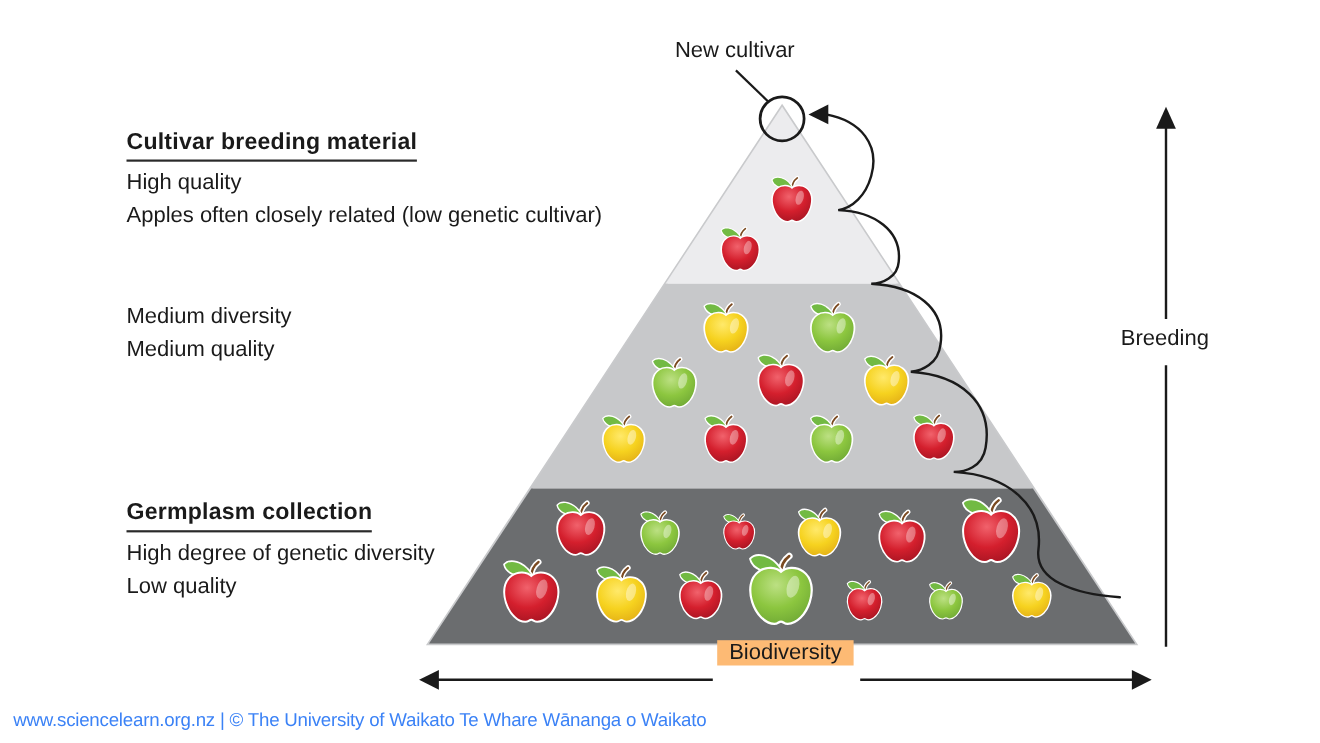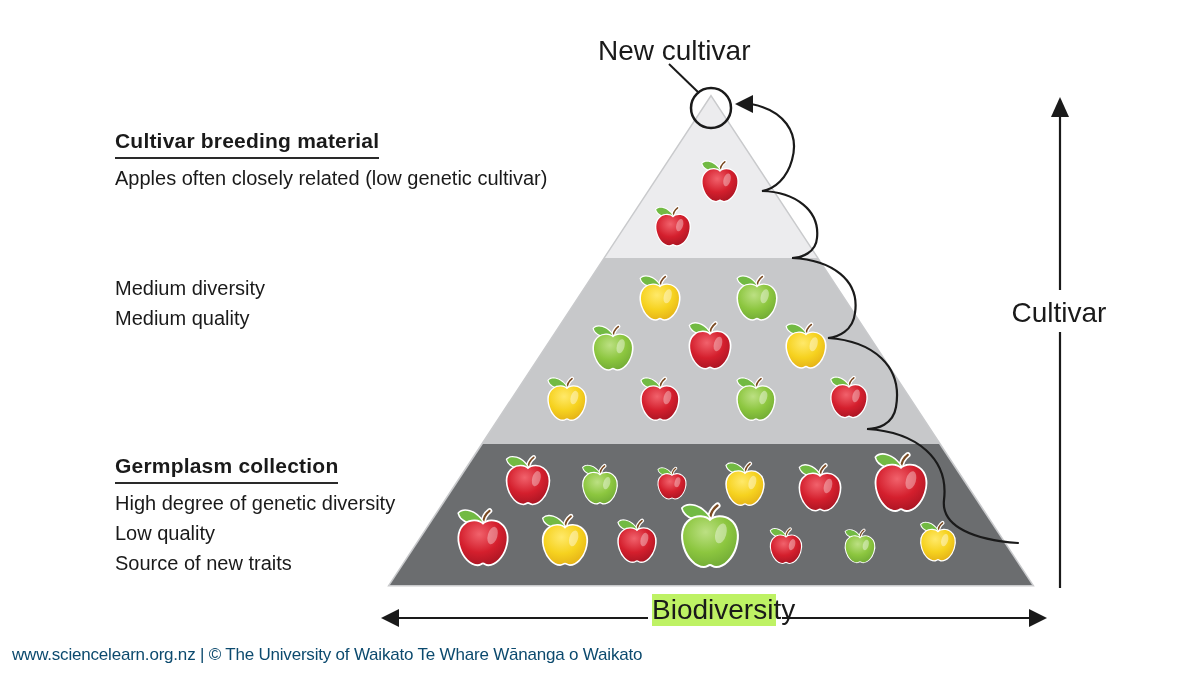--- a/index.html
+++ b/index.html
@@ -9,30 +9,30 @@
     overflow:hidden;
   }
   #diagram-svg{position:absolute;left:0;top:0;}
   .label{position:absolute;white-space:nowrap;}
   .tier-block{position:absolute;}
   .tier-heading{
     display:inline-block;font-size:21px;font-weight:bold;letter-spacing:.2px;
     border-bottom:2px solid #2a2a2a;padding-bottom:4px;margin-bottom:4px;
   }
   .tier-line{font-size:20px;line-height:30px;}
-  .annot{font-size:28px;text-align:center;}
+  .annot{font-size:20px;text-align:center;}
   #new-cultivar-label{left:598px;top:35px;width:140px;}
   #breeding-programmes-label{left:826px;top:175px;width:160px;line-height:29px;}
   #quality-label{left:1009px;top:297px;width:100px;background:#fff;}
-  #biodiversity-label{left:652px;top:594px;width:124px;background:#bef264;}
-  #tier-block-1{left:115px;top:129px;}
+  #biodiversity-label{left:652px;top:582px;width:124px;background:#fdba74;}
+  #tier-block-1{left:115px;top:117px;}
   #tier-block-2{left:115px;top:273px;}
   #tier-block-3{left:115px;top:454px;}
   #footer-credit{
-    position:absolute;left:12px;top:645px;font-size:17px;color:#0c4a6e;
+    position:absolute;left:12px;top:645px;font-size:17px;color:#3b82f6;
     letter-spacing:-0.2px;
   }
 </style>
 </head>
 <body>
 
 <svg id="diagram-svg" width="1200" height="675" viewBox="0 0 1200 675">
   <defs>
     <radialGradient id="grad-red" cx="0.42" cy="0.30" r="0.85">
       <stop offset="0" stop-color="#f1626c"></stop>
@@ -137,34 +137,34 @@
     <polygon points="381,618 399,609 399,627" fill="#1a1a1a"></polygon>
     <polygon points="1047,618 1029,609 1029,627" fill="#1a1a1a"></polygon>
   </g>
 </svg>
 
 <div class="label annot" id="new-cultivar-label">New cultivar</div>
 
 <div class="label annot" id="breeding-programmes-label">
 </div>
 
-<div class="label annot" id="quality-label">Cultivar</div>
+<div class="label annot" id="quality-label">Breeding</div>
 
 <div class="label annot" id="biodiversity-label">Biodiversity</div>
 
 <div class="tier-block" id="tier-block-1">
   <div class="tier-heading">Cultivar breeding material</div>
+  <div class="tier-line">High quality</div>
   <div class="tier-line">Apples often closely related (low genetic cultivar)</div>
 </div>
 
 <div class="tier-block" id="tier-block-2">
   <div class="tier-line">Medium diversity</div>
   <div class="tier-line">Medium quality</div>
 </div>
 
 <div class="tier-block" id="tier-block-3">
   <div class="tier-heading">Germplasm collection</div>
   <div class="tier-line">High degree of genetic diversity</div>
   <div class="tier-line">Low quality</div>
-  <div class="tier-line">Source of new traits</div>
 </div>
 
 <div id="footer-credit">www.sciencelearn.org.nz | © The University of Waikato Te Whare Wānanga o Waikato</div>
 
 </body></html>

